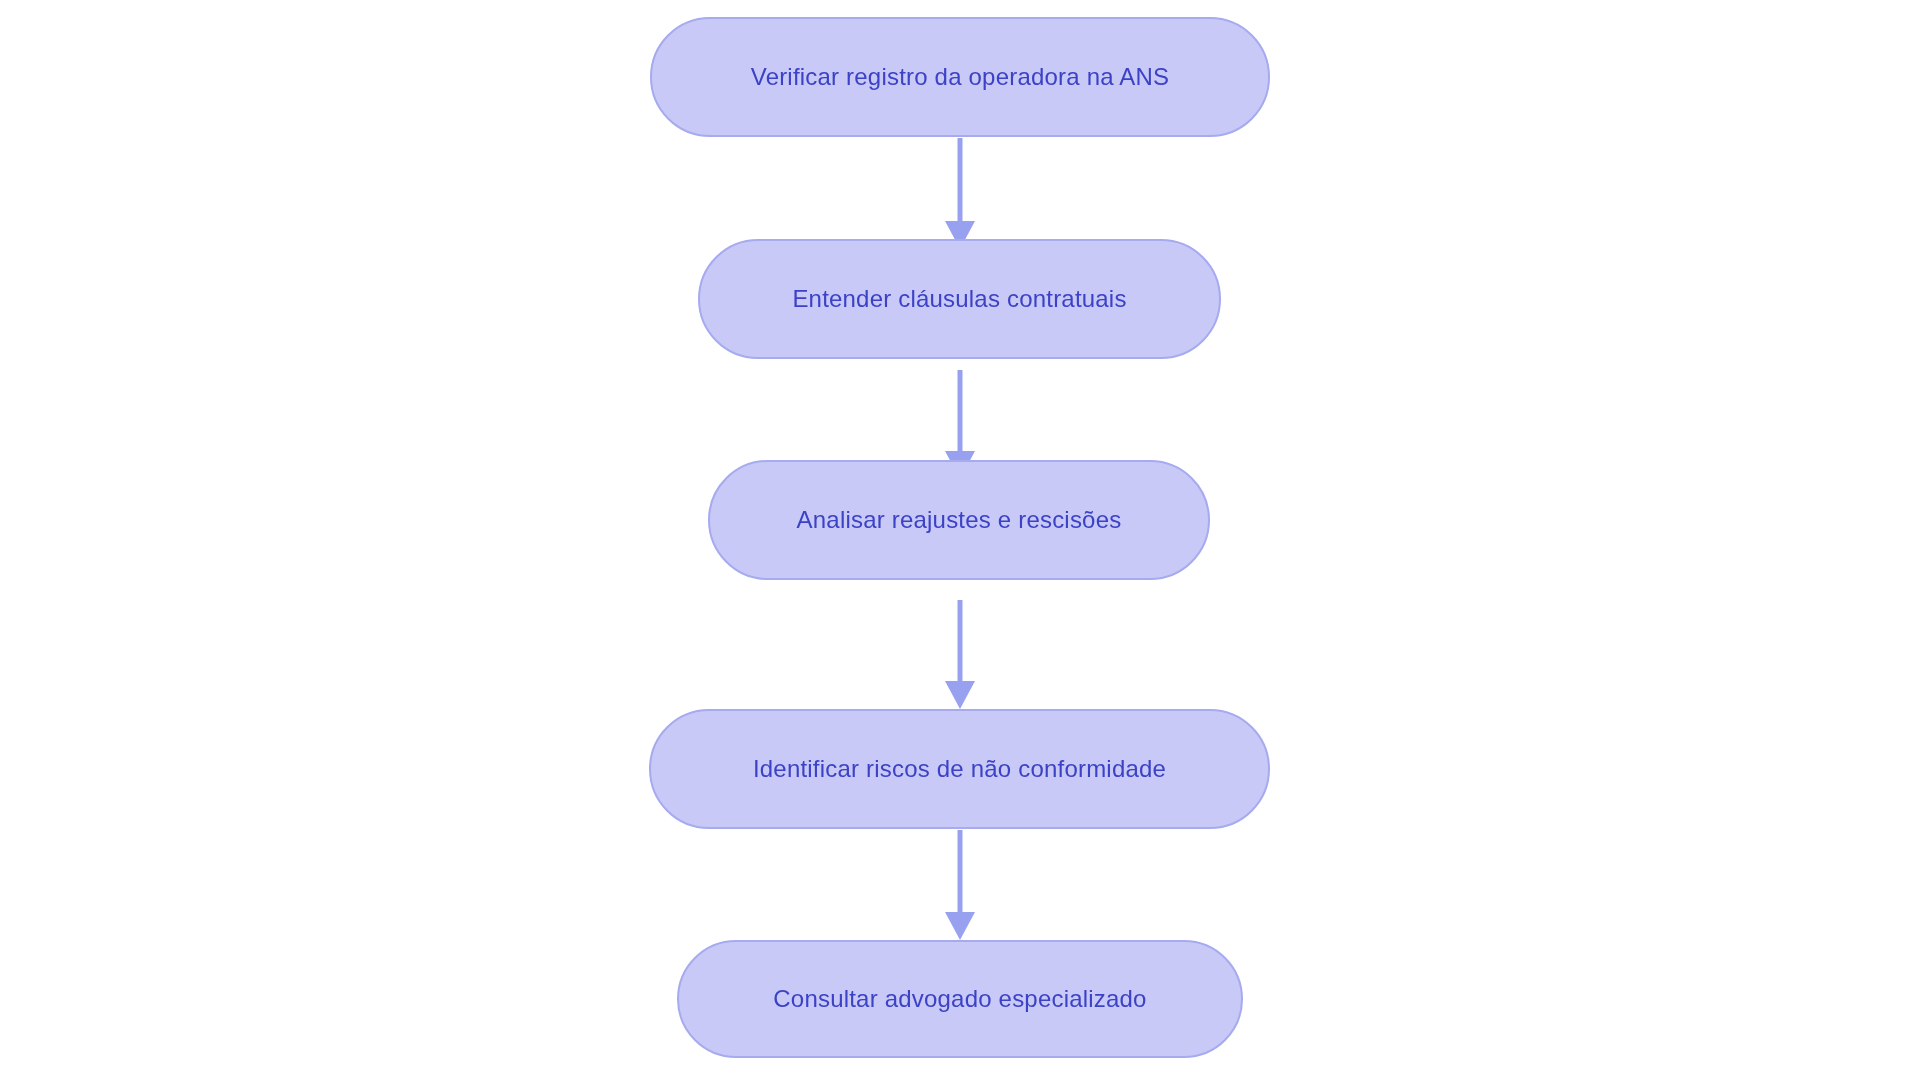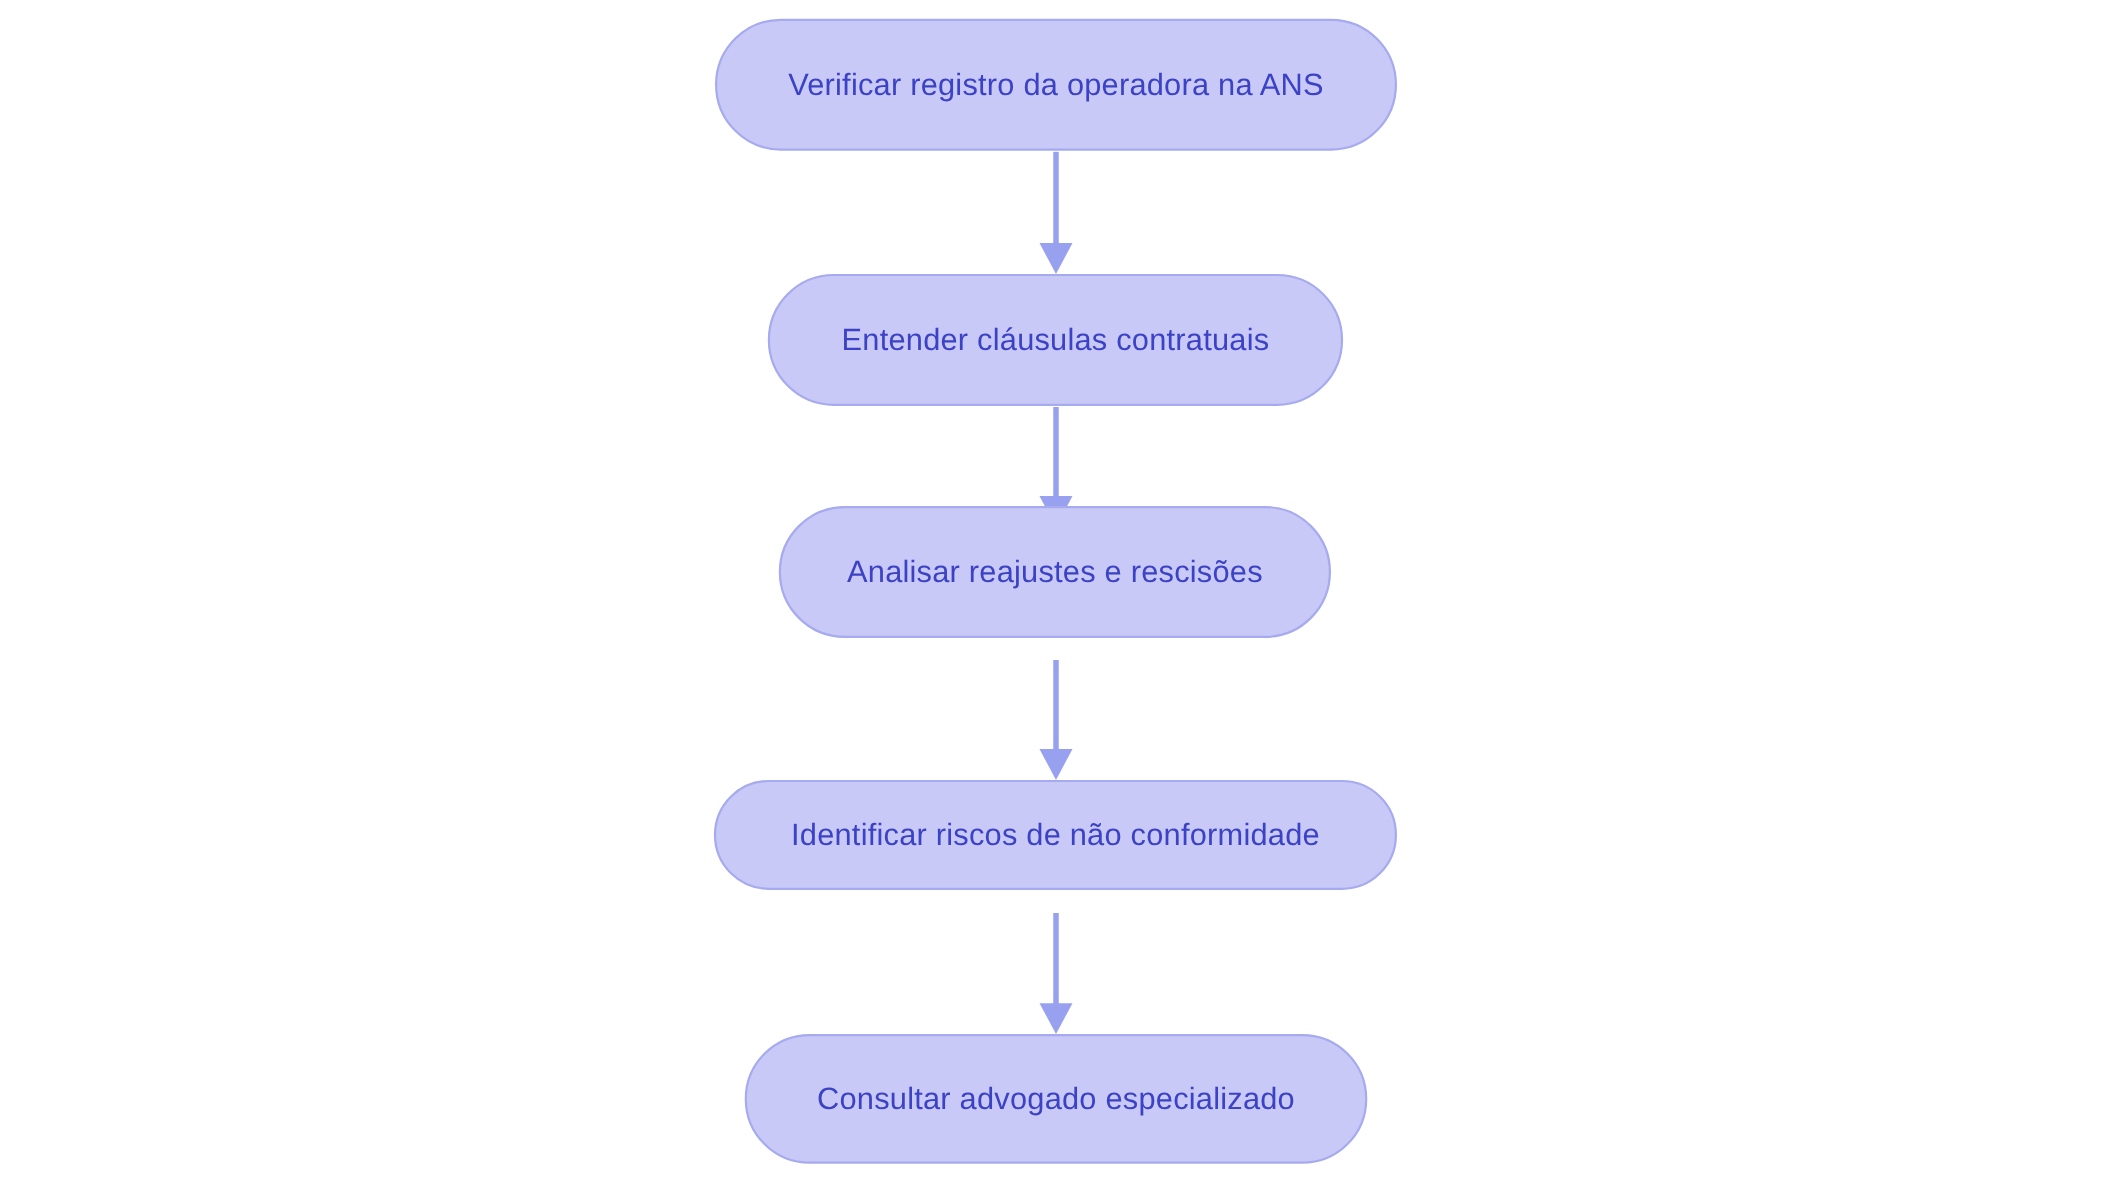--- a/index.html
+++ b/index.html
@@ -29,28 +29,28 @@
     background: #c8c9f7;
     border: 2px solid #a6aaef;
     border-radius: 60px;
     display: flex;
     align-items: center;
     justify-content: center;
     text-align: center;
   }
   .node span {
     color: #3c42c5;
-    font-size: 28px;
+    font-size: 24px;
     letter-spacing: 0.2px;
     white-space: nowrap;
   }
   .node-1 { left: 650px; top:  17px; width: 620px; height: 120px; }
-  .node-2 { left: 698px; top: 249px; width: 523px; height: 120px; }
+  .node-2 { left: 698px; top: 239px; width: 523px; height: 120px; }
   .node-3 { left: 708px; top: 460px; width: 502px; height: 120px; }
-  .node-4 { left: 649px; top: 709px; width: 621px; height: 100px; text-align: right; }
+  .node-4 { left: 649px; top: 709px; width: 621px; height: 120px; text-align: right; }
   .node-5 { left: 677px; top: 940px; width: 566px; height: 118px; align-items: center; }
 </style>
 </head>
 <body>
 
 <div class="canvas">
 
   <svg class="arrows" viewBox="0 0 1920 1083" xmlns="http://www.w3.org/2000/svg">
     <g>
       <line x1="960" y1="138" x2="960" y2="224" stroke="#98a0f0" stroke-width="5"></line>

